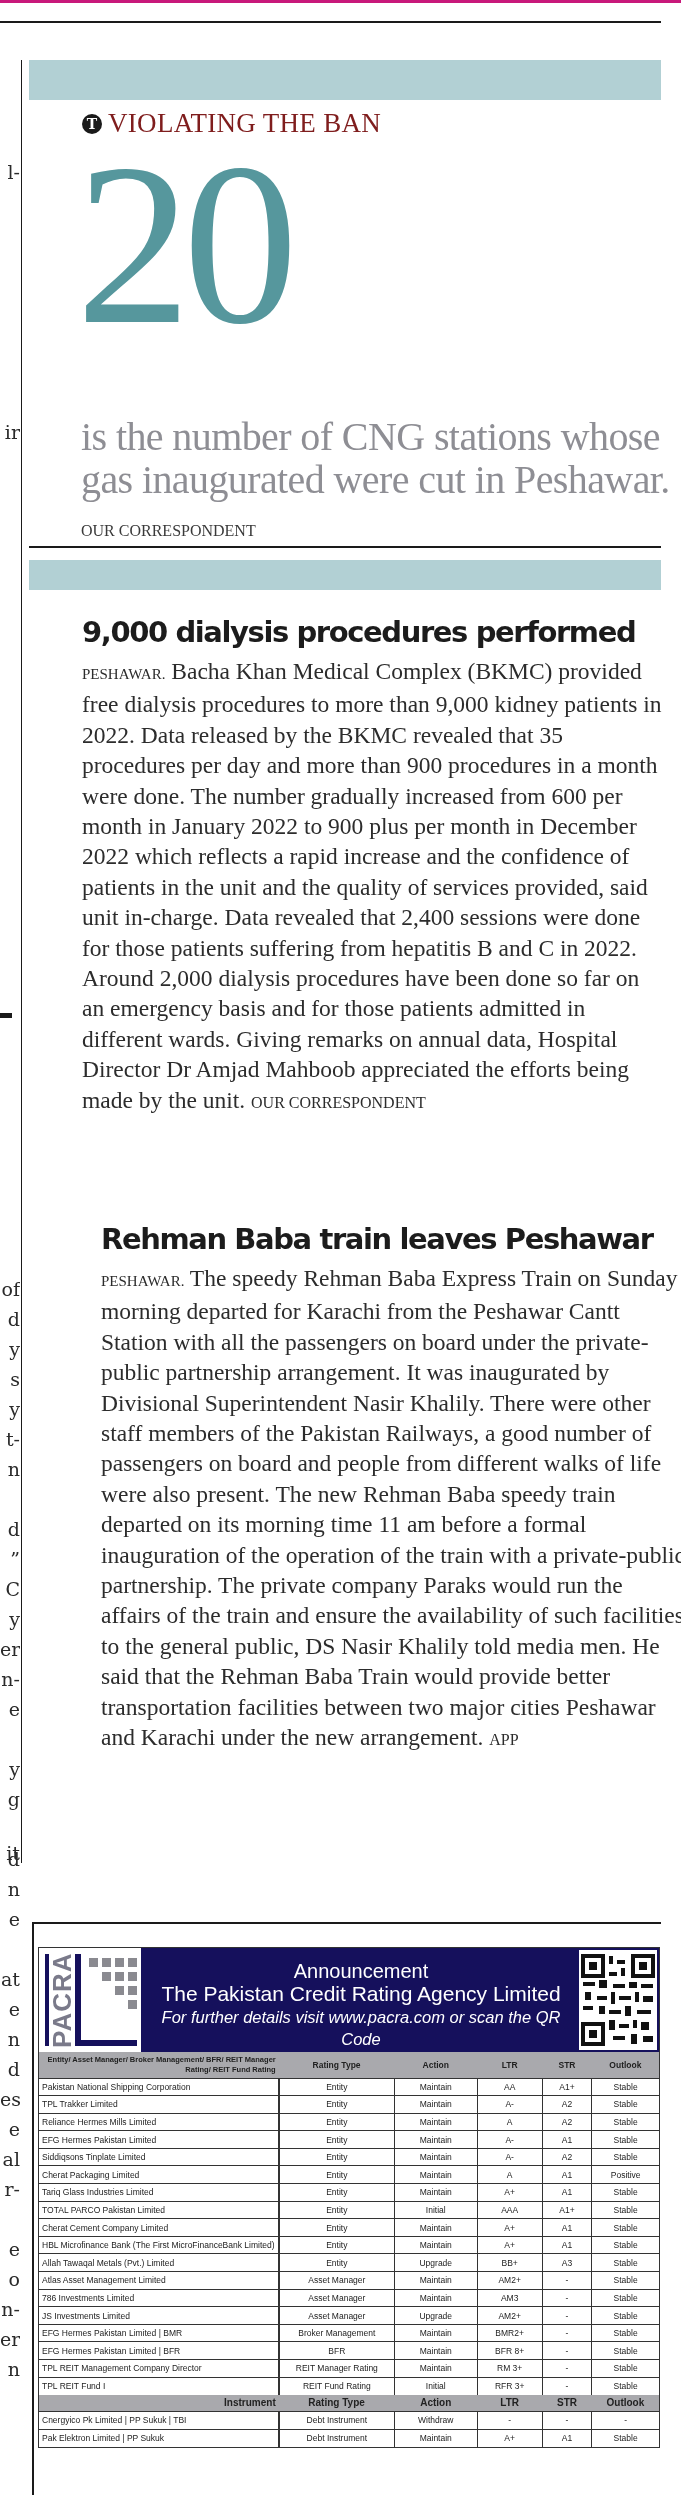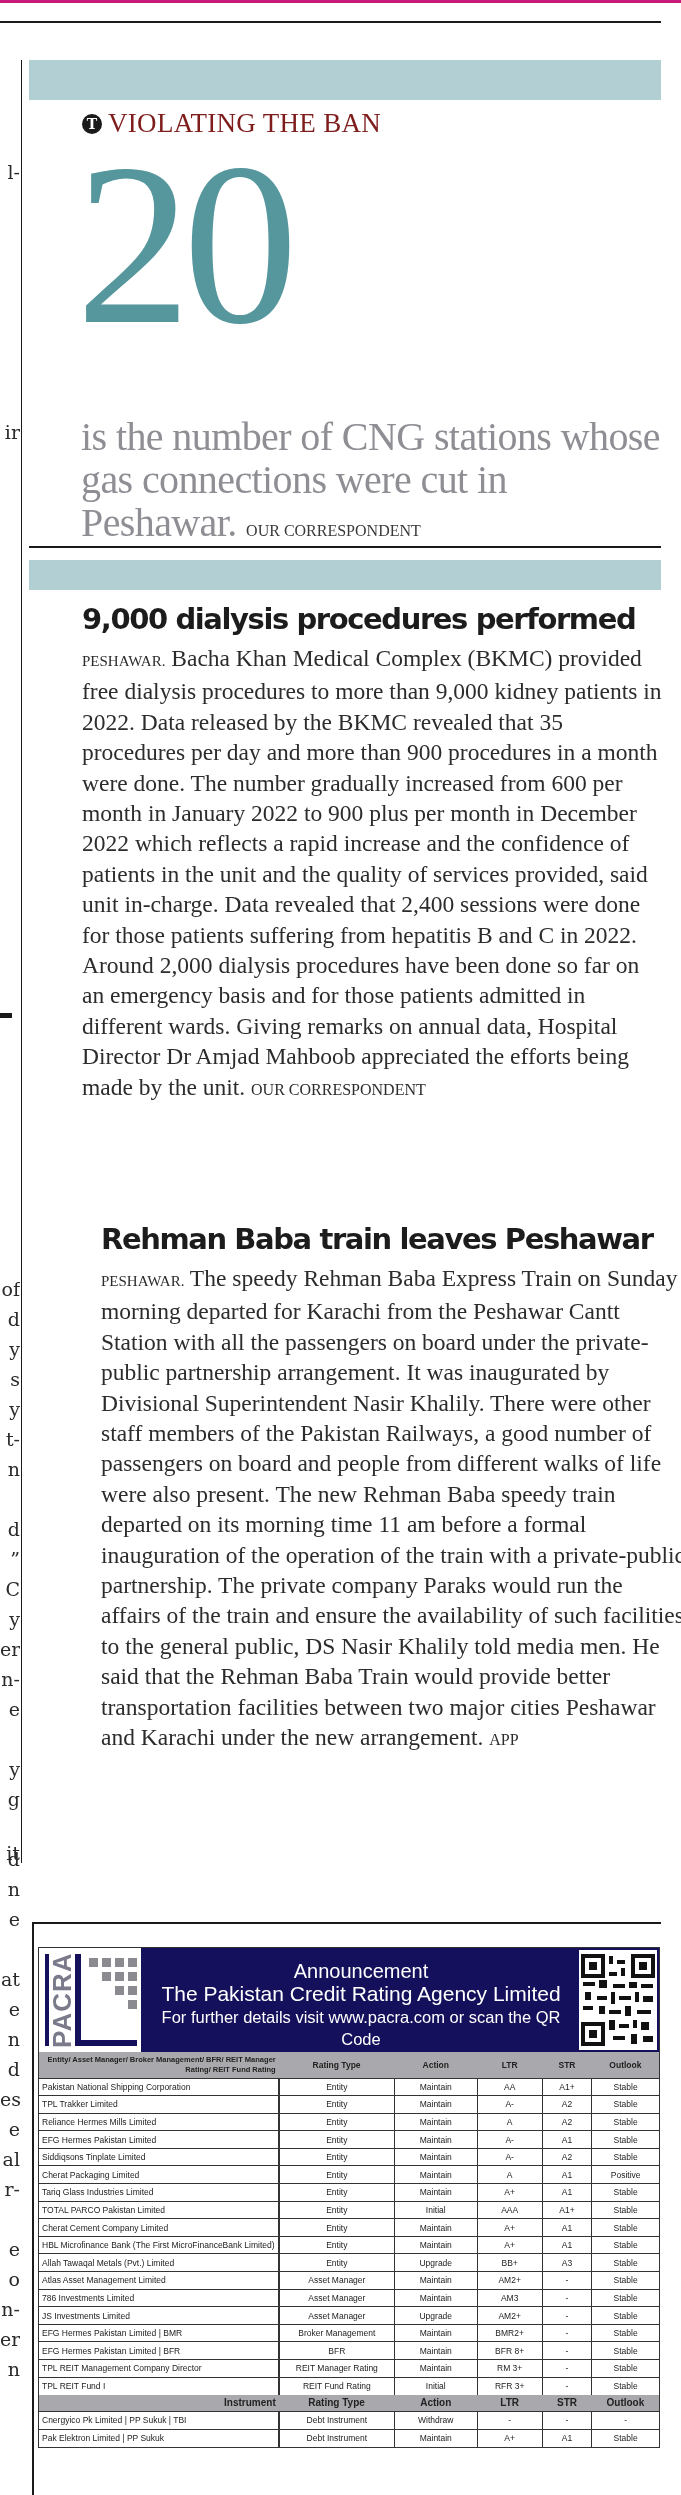--- a/index.html
+++ b/index.html
@@ -39,21 +39,21 @@
   .ad { position: absolute; left: 38px; top: 1947px; width: 622px; border: 1px solid #333; background: #fff; }
   .ad-header { display: flex; height: 104px; background: #15105c; }
   .ad-logo { width: 104px; height: 104px; background: #fff; position: relative; border-right: 2px solid #15105c; }
   .ad-logo .bar { position: absolute; left: 6px; top: 6px; width: 4px; height: 92px; background: #15105c; }
   .ad-logo .vert { position: absolute; left: 8px; top: 100px; transform: rotate(-90deg); transform-origin: left top; font-family: "Liberation Sans", sans-serif; font-weight: bold; color: #7a7a8a; font-size: 26px; letter-spacing: 1px; }
   .ad-logo .L { position: absolute; left: 36px; top: 6px; width: 62px; height: 92px; border-left: 6px solid #15105c; border-bottom: 6px solid #15105c; }
   .ad-logo .sq { position: absolute; width: 9px; height: 9px; background: #8a8a90; }
   .ad-title { flex: 1; color: #fff; text-align: center; font-family: "Liberation Sans", sans-serif; padding-top: 12px; }
   .ad-title .l1 { font-size: 20px; line-height: 22px; }
   .ad-title .l2 { font-size: 21px; line-height: 24px; }
-  .ad-title .l3 { font-size: 16.5px; line-height: 22px; }
+  .ad-title .l3 { font-size: 16.5px; line-height: 22px; font-style: italic; }
   .ad-qr { width: 78px; background: #fff; margin: 2px 2px 2px 0; position: relative; }
 
   table.ratings { width: 100%; border-collapse: collapse; font-family: "Liberation Sans", sans-serif; font-size: 8.5px; color: #222; table-layout: fixed; }
   table.ratings th { background: #a9a9ad; font-weight: bold; text-align: center; height: 26px; line-height: 10px; padding: 0 3px; }
   table.ratings th.first { text-align: right; font-size: 7.5px; }
   table.ratings tr.subhead th { height: 17px; font-size: 10px; }
   table.ratings td { height: 17.6px; border-top: 1px solid #333; border-right: 1px solid #333; text-align: center; padding: 0 3px; white-space: nowrap; overflow: hidden; }
   table.ratings td:first-child { text-align: left; border-right: 2px solid #333; }
   table.ratings td:last-child { border-right: none; }
 </style>
@@ -106,28 +106,28 @@
 <div class="teal-band" style="top:60px;height:40px;"></div>
 
 <div class="kicker">
   <span class="kicker-icon">T</span>
   <span class="kicker-text">VIOLATING THE BAN</span>
 </div>
 
 <div class="big-number">20</div>
 
 <div class="factoid">
-  <span>is the number of CNG stations whose gas connections were cut in Peshawar.</span>
+  <span>is the number of CNG stations whose gas inaugurated were cut in Peshawar.</span>
   <span class="credit">OUR CORRESPONDENT</span>
 </div>
 
 <div class="rule" style="top:546px;"></div>
 <div class="teal-band" style="top:560px;height:30px;"></div>
 
-<article class="story" style="top:601px;">
+<article class="story" style="top:614px;">
   <h2>9,000 dialysis procedures performed</h2>
   <p>
     <span class="dateline">PESHAWAR.</span>
     <span>Bacha Khan Medical Complex (BKMC) provided free dialysis procedures to more than 9,000 kidney patients in 2022. Data released by the BKMC revealed that 35 procedures per day and more than 900 procedures in a month were done. The number gradually increased from 600 per month in January 2022 to 900 plus per month in December 2022 which reflects a rapid increase and the confidence of patients in the unit and the quality of services provided, said unit in-charge. Data revealed that 2,400 sessions were done for those patients suffering from hepatitis B and C in 2022. Around 2,000 dialysis procedures have been done so far on an emergency basis and for those patients admitted in different wards. Giving remarks on annual data, Hospital Director Dr Amjad Mahboob appreciated the efforts being made by the unit.</span>
     <span class="sig">OUR CORRESPONDENT</span>
   </p>
 </article>
 
 <article class="story" style="top:1221px;margin-left:19px;">
   <h2>Rehman Baba train leaves Peshawar</h2>

